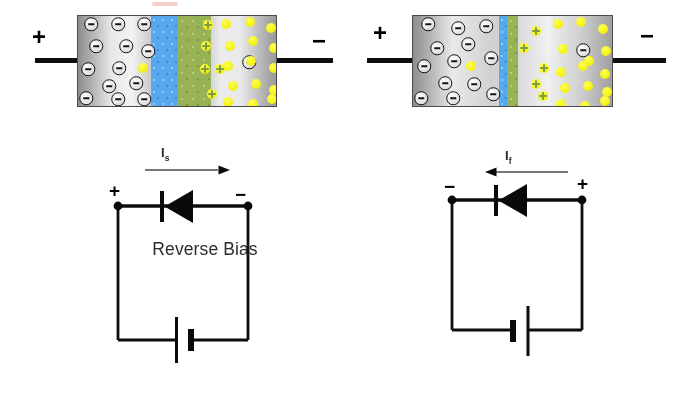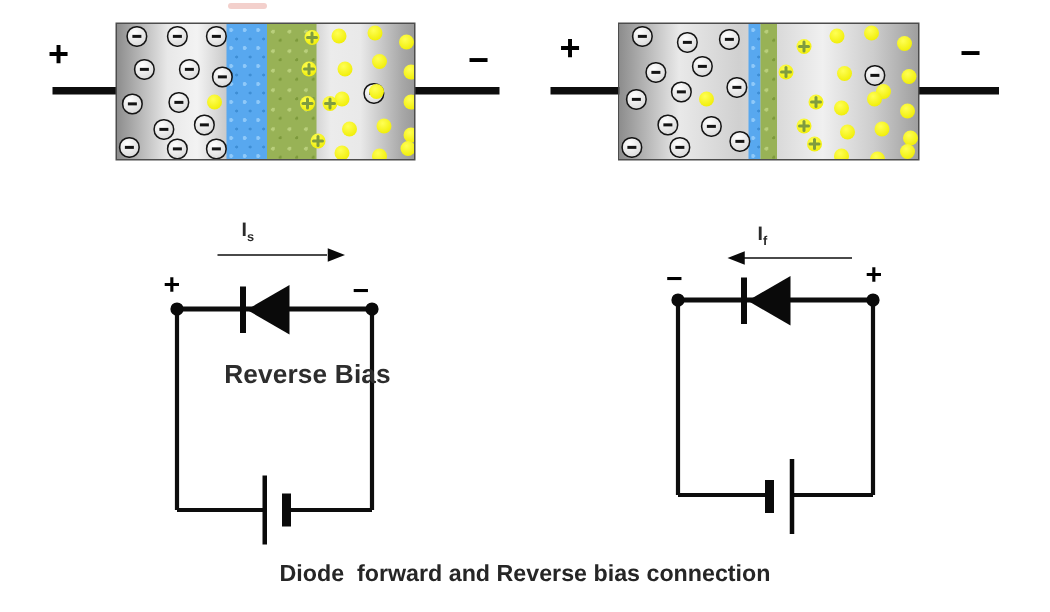--- a/index.html
+++ b/index.html
@@ -35,21 +35,21 @@
   .sign{position:absolute;font-size:24px;font-weight:700;line-height:1;color:#000;}
   .smudge{position:absolute;left:152px;top:2px;width:26px;height:4px;border-radius:2px;
           background:#e9a9a2;opacity:.55;}
 
   
   .circuit{position:absolute;}
   .circuit svg{position:absolute;left:0;top:0;overflow:visible;}
   .csign{position:absolute;font-size:19px;font-weight:700;line-height:1;color:#000;}
   .ilabel{position:absolute;font-size:13px;font-weight:600;color:#2a2a2a;line-height:1;}
   .ilabel sub{font-size:8.5px;}
-  .bias{position:absolute;font-size:17.5px;font-weight:700;color:#2d2d2d;text-align:center;
+  .bias{position:absolute;font-size:17.5px;font-weight:400;color:#2d2d2d;text-align:center;
         letter-spacing:0.1px;}
   .caption{position:absolute;left:0;top:374px;width:700px;text-align:center;
            font-size:15.5px;font-weight:600;color:#262626;white-space:pre-wrap;}
 </style>
 </head>
 <body>
 
 <div class="stage">
 
   <div class="smudge"></div>
@@ -190,15 +190,14 @@
         <rect x="80" y="172" width="6" height="22"></rect>
         <rect x="96.5" y="158" width="3" height="50"></rect>
         <polygon points="55,24 66.5,19.5 66.5,28.5"></polygon>
       </g>
     </svg>
     <div class="csign" style="left:14px;top:29px">−</div>
     <div class="csign" style="left:147px;top:26px">+</div>
     <div class="ilabel" style="left:75px;top:1px"><span>I</span><sub>f</sub></div>
   </div>
 
-  <div class="caption">Diode  forward and Reverse bias connection</div>
 
 </div>
 
 </body></html>

